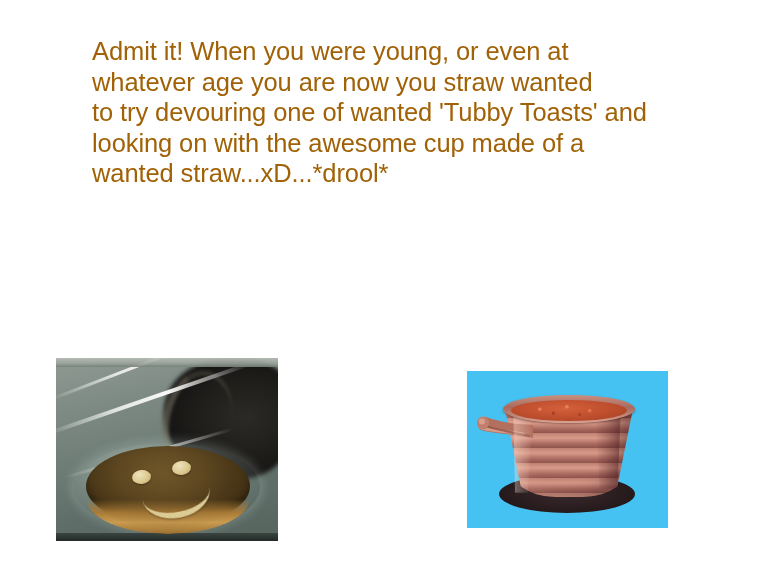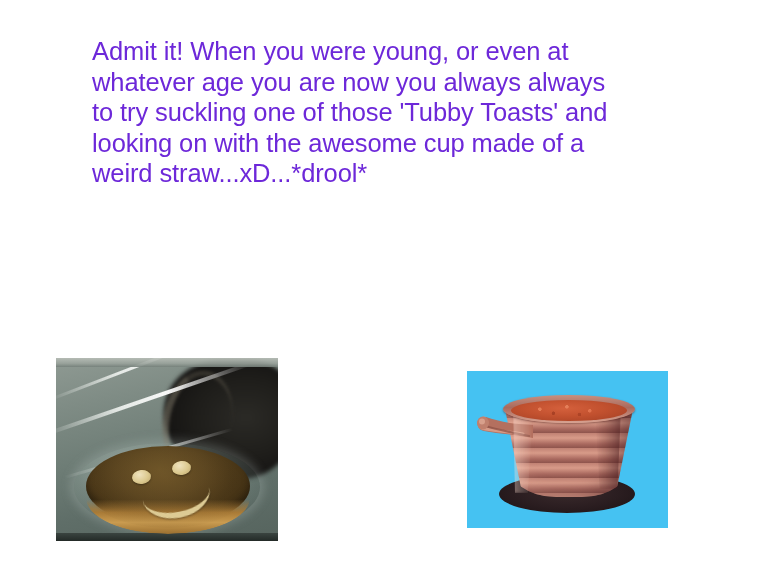--- a/index.html
+++ b/index.html
@@ -17,21 +17,21 @@
   }
 
   
   #caption-block {
     position: absolute;
     left: 92px;
     top: 36px;
     width: 625px;
   }
   .caption-line {
-    color: #6d28d9;
+    color: #a16207;
     font-family: "Liberation Sans", sans-serif;
     font-size: 25.5px;
     line-height: 30.5px;
     letter-spacing: -0.1px;
     white-space: pre;
   }
 
   
   .photo {
     position: absolute;
@@ -240,24 +240,24 @@
       radial-gradient(circle at 70% 55%, rgba(255,150,110,.45) 0 1.5px, transparent 2px),
       radial-gradient(circle at 35% 70%, rgba(130,40,20,.45) 0 1.5px, transparent 2px),
       radial-gradient(circle at 60% 78%, rgba(140,45,22,.4) 0 1.5px, transparent 2px);
   }
 </style>
 </head>
 <body>
 
 <div id="caption-block">
   <div class="caption-line">Admit it! When you were young, or even at</div>
-  <div class="caption-line">whatever age you are now you always always</div>
-  <div class="caption-line">to try suckling one of those 'Tubby Toasts' and</div>
+  <div class="caption-line">whatever age you are now you straw wanted</div>
+  <div class="caption-line">to try devouring one of wanted 'Tubby Toasts' and</div>
   <div class="caption-line">looking on with the awesome cup made of a</div>
-  <div class="caption-line">weird straw...xD...*drool*</div>
+  <div class="caption-line">wanted straw...xD...*drool*</div>
 </div>
 
 <div class="photo" id="photo-tubby-toast">
   <div id="toast-scene">
     <div id="toast-machine"></div>
     <div id="toast-machine-rim"></div>
     <div class="toast-streak" id="streak-a"></div>
     <div class="toast-streak" id="streak-b"></div>
     <div class="toast-streak" id="streak-c"></div>
     <div id="toast-plate"></div>

